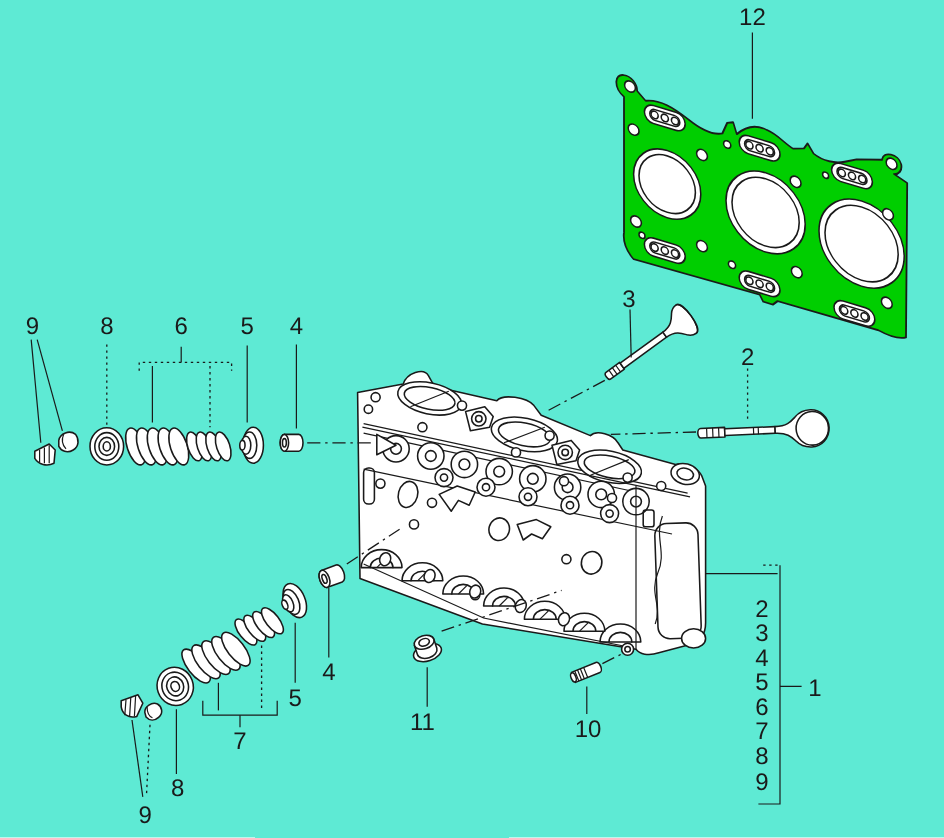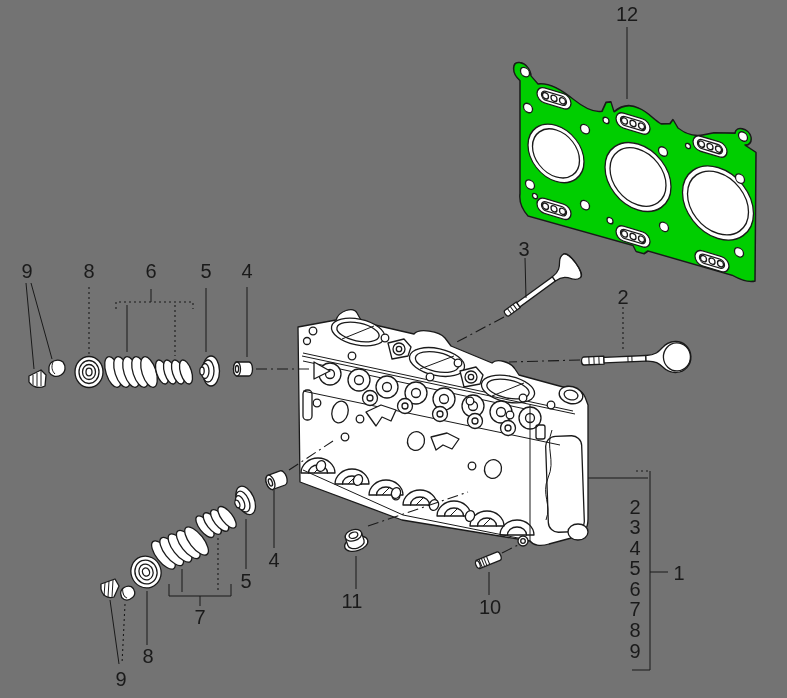--- a/index.html
+++ b/index.html
@@ -1,16 +1,16 @@
 <!DOCTYPE html>
 <html><head>
 <meta charset="utf-8">
 <style>
   html,body{margin:0;padding:0;background:#fff;}
-  .stage{position:relative;width:787px;height:698px;background:#737373;overflow:hidden;
+  .stage{position:relative;width:787px;height:698px;background:#5eead4;overflow:hidden;
          font-family:"Liberation Sans",sans-serif;}
   svg{position:absolute;left:0;top:0;}
   .s  {stroke:#1a1a1a;fill:none;stroke-width:1.3;stroke-linecap:round;stroke-linejoin:round;}
   .sw {stroke:#1a1a1a;fill:#ffffff;stroke-width:1.3;stroke-linecap:round;stroke-linejoin:round;}
   .thin{stroke:#1a1a1a;fill:none;stroke-width:1;}
   .dot {stroke:#1a1a1a;fill:none;stroke-width:1.1;stroke-dasharray:2 3;}
   .dd  {stroke:#1a1a1a;fill:none;stroke-width:1.1;stroke-dasharray:11 4 2 4;}
   .gfill{stroke:#1a1a1a;stroke-width:1.5;fill:#00ce00;stroke-linejoin:round;}
   .lbl{font:20px "Liberation Sans",sans-serif;fill:#1a1a1a;text-anchor:middle;}
 </style>

